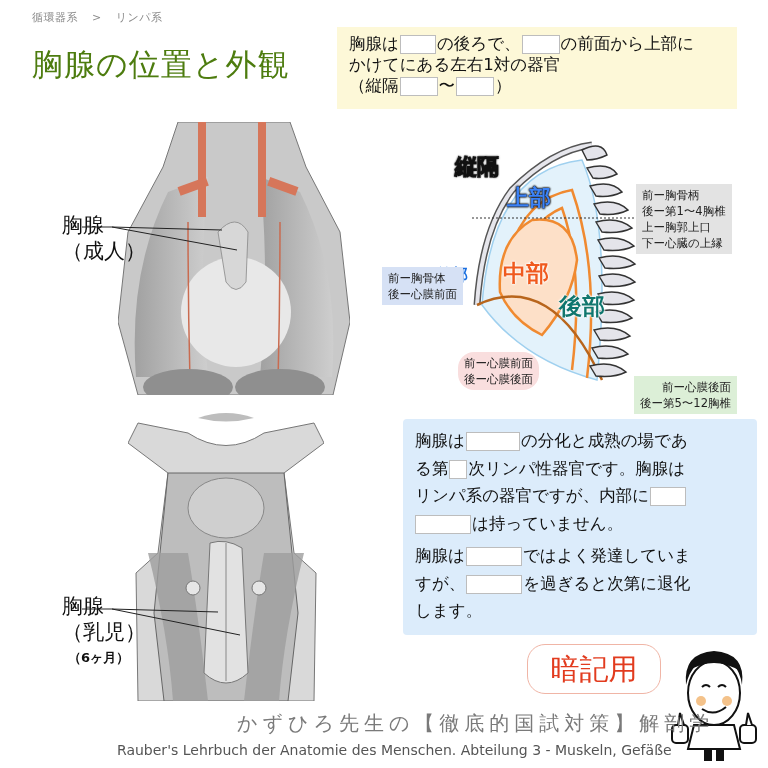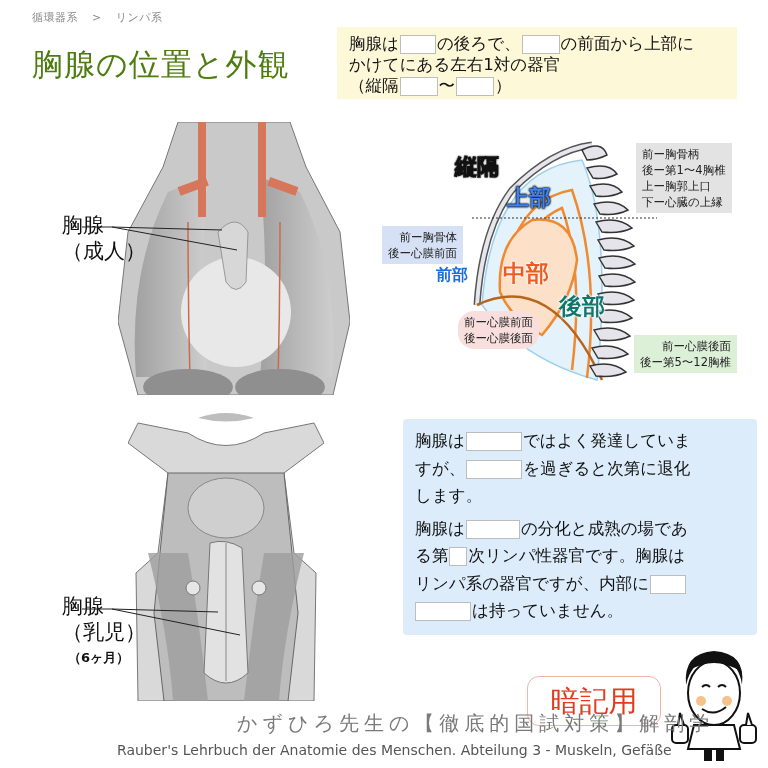--- a/index.html
+++ b/index.html
@@ -3,40 +3,40 @@
 <meta charset="utf-8">
 <style>
   html, body { margin:0; padding:0; }
   body { width:768px; height:768px; background:#ffffff; position:relative; overflow:hidden;
          font-family:"DejaVu Sans","Liberation Sans",sans-serif; color:#111; }
   .abs { position:absolute; }
   .breadcrumb { left:32px; top:10px; font-size:11px; color:#8a8a8a; letter-spacing:0.5px; }
   .breadcrumb .sep { margin:0 14px; }
   .page-title { left:32px; top:44px; font-size:31px; color:#4d7c0f; letter-spacing:1px; }
 
-  .intro-box { left:337px; top:27px; width:400px; height:72px; background:#fdf8d8; padding:6px 12px;
+  .intro-box { left:337px; top:27px; width:400px; height:82px; background:#fdf8d8; padding:6px 12px;
                box-sizing:border-box; font-size:16.5px; line-height:21px; }
   .blank { display:inline-block; background:#fff; border:1px solid #bdbdbd; height:17px; vertical-align:middle; margin:0 1px; }
 
   .illus { background:#fff; overflow:hidden; }
   .label-jp { font-size:21px; color:#111; line-height:26px;margin-left:32px; }
   .label-sm { font-size:13px; }
 
   .fill-box { left:403px; top:419px; width:354px; height:216px; background:#dcecfb; border-radius:4px;
               padding:8px 12px; box-sizing:border-box; font-size:16.5px; line-height:27.5px; }
   .fill-box p { margin:0; }
   .fill-box p + p { margin-top:5px; }
 
-  .memo-badge { left:527px; top:676px; width:132px; height:48px; border:1px solid #f0b5a6; border-radius:12px;
+  .memo-badge { left:527px; top:644px; width:132px; height:48px; border:1px solid #f0b5a6; border-radius:18px;
                 color:#e23b1e; font-size:29px; text-align:center; line-height:48px; background:#fff; }
 
   .footer-jp { left:237px; top:710px; font-size:20px; color:#7a7a7a; letter-spacing:5px; }
   .footer-en { left:117px; top:742px; font-size:14px; color:#555; }
 
-  .tag { font-size:11.5px; line-height:16px; padding:3px 6px; color:#222; }
+  .tag { font-size:11.5px; line-height:16px; padding:3px 6px; color:#222;margin-top:41px; }
 </style>
 </head>
 <body>
 
 <div class="abs breadcrumb">
   <span>循環器系</span><span class="sep">&gt;</span><span>リンパ系</span>
 </div>
 
 <div class="abs page-title">胸腺の位置と外観</div>
 
@@ -115,21 +115,21 @@
 <div class="abs" style="left:436px; top:265px; font-size:16px; font-weight:bold; color:#1a6fe0; text-shadow:0 0 2px #fff,0 0 2px #fff,0 0 3px #fff;">前部</div>
 <div class="abs" style="left:503px; top:258px; font-size:23px; font-weight:bold; color:#f05a1e; text-shadow:0 0 2px #fff,0 0 2px #fff,0 0 3px #fff;">中部</div>
 <div class="abs" style="left:559px; top:291px; font-size:23px; font-weight:bold; color:#0f766e; text-shadow:0 0 2px #fff,0 0 2px #fff,0 0 3px #fff;">後部</div>
 
 <div class="abs tag" style="left:636px; top:143px; background:#e3e3e3;">
   <div>前ー胸骨柄</div>
   <div>後ー第1〜4胸椎</div>
   <div>上ー胸郭上口</div>
   <div>下ー心臓の上縁</div>
 </div>
-<div class="abs tag" style="left:382px; top:226px; background:#d6e1f5;text-align:right;">
+<div class="abs tag" style="left:382px; top:226px; background:#d6e1f5;">
   <div>前ー胸骨体</div>
   <div>後ー心膜前面</div>
 </div>
 <div class="abs tag" style="left:458px; top:311px; background:#f9dede;border-radius:16px;">
   <div>前ー心膜前面</div>
   <div>後ー心膜後面</div>
 </div>
 <div class="abs tag" style="left:634px; top:335px; background:#dcefd7;text-align:right;">
   <div>前ー心膜後面</div>
   <div>後ー第5〜12胸椎</div>
@@ -155,29 +155,29 @@
   <div class="label-sm" style="margin-left:6px;font-weight:bold;">（6ヶ月）</div>
 </div>
 <svg class="abs" style="left:82px; top:600px;" width="170" height="40">
   <line x1="0" y1="9" x2="30" y2="9" stroke="#222" stroke-width="1"></line>
   <line x1="30" y1="9" x2="136" y2="12" stroke="#222" stroke-width="1"></line>
   <line x1="30" y1="9" x2="158" y2="35" stroke="#222" stroke-width="1"></line>
 </svg>
 
 <div class="abs fill-box">
   <p>
-    <span>胸腺は</span><span class="blank" style="width:54px"></span><span>ではよく発達していま</span><br>
-    <span>すが、</span><span class="blank" style="width:54px"></span><span>を過ぎると次第に退化</span><br>
-    <span>します。</span>
-  </p>
-  <p>
     <span>胸腺は</span><span class="blank" style="width:52px"></span><span>の分化と成熟の場であ</span><br>
     <span>る第</span><span class="blank" style="width:16px"></span><span>次リンパ性器官です。胸腺は</span><br>
     <span>リンパ系の器官ですが、内部に</span><span class="blank" style="width:34px"></span><br>
     <span class="blank" style="width:54px; margin-left:0"></span><span>は持っていません。</span>
+  </p>
+  <p>
+    <span>胸腺は</span><span class="blank" style="width:54px"></span><span>ではよく発達していま</span><br>
+    <span>すが、</span><span class="blank" style="width:54px"></span><span>を過ぎると次第に退化</span><br>
+    <span>します。</span>
   </p>
 </div>
 
 <div class="abs memo-badge">暗記用</div>
 
 <div class="abs" style="left:668px; top:645px; width:92px; height:118px;">
   <svg width="92" height="118" viewBox="0 0 92 118">
     <path d="M18 40 Q15 8 46 6 Q78 8 74 40 Q70 12 46 14 Q24 14 18 40 Z" fill="#111"></path>
     <ellipse cx="46" cy="48" rx="26" ry="32" fill="#fff" stroke="#111" stroke-width="2"></ellipse>
     <path d="M20 26 Q46 10 72 26 L70 18 Q46 2 22 18 Z" fill="#111"></path>

